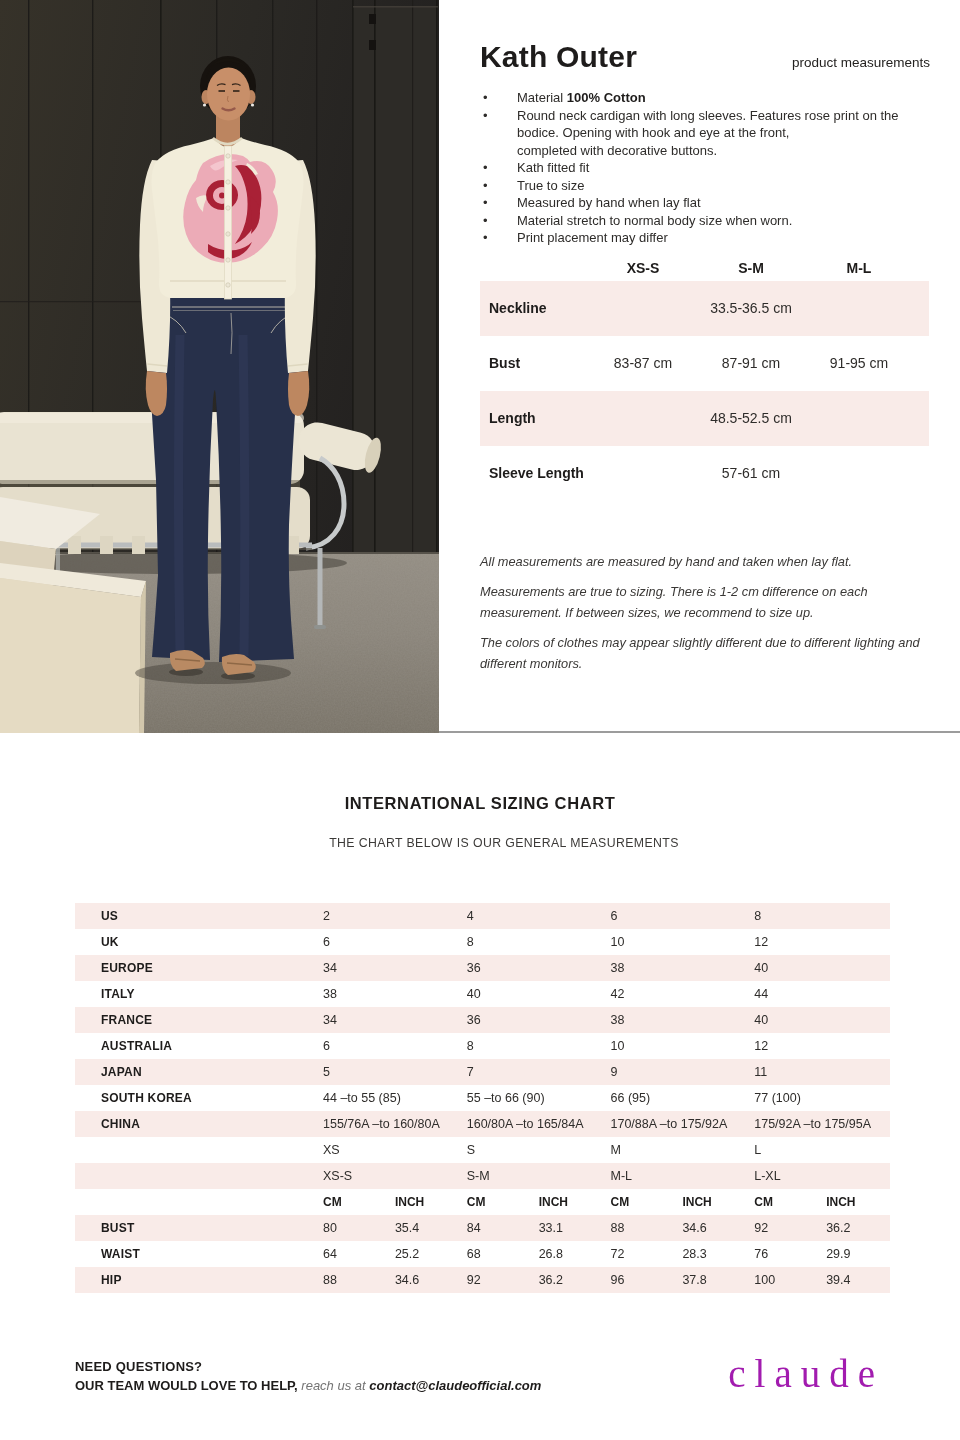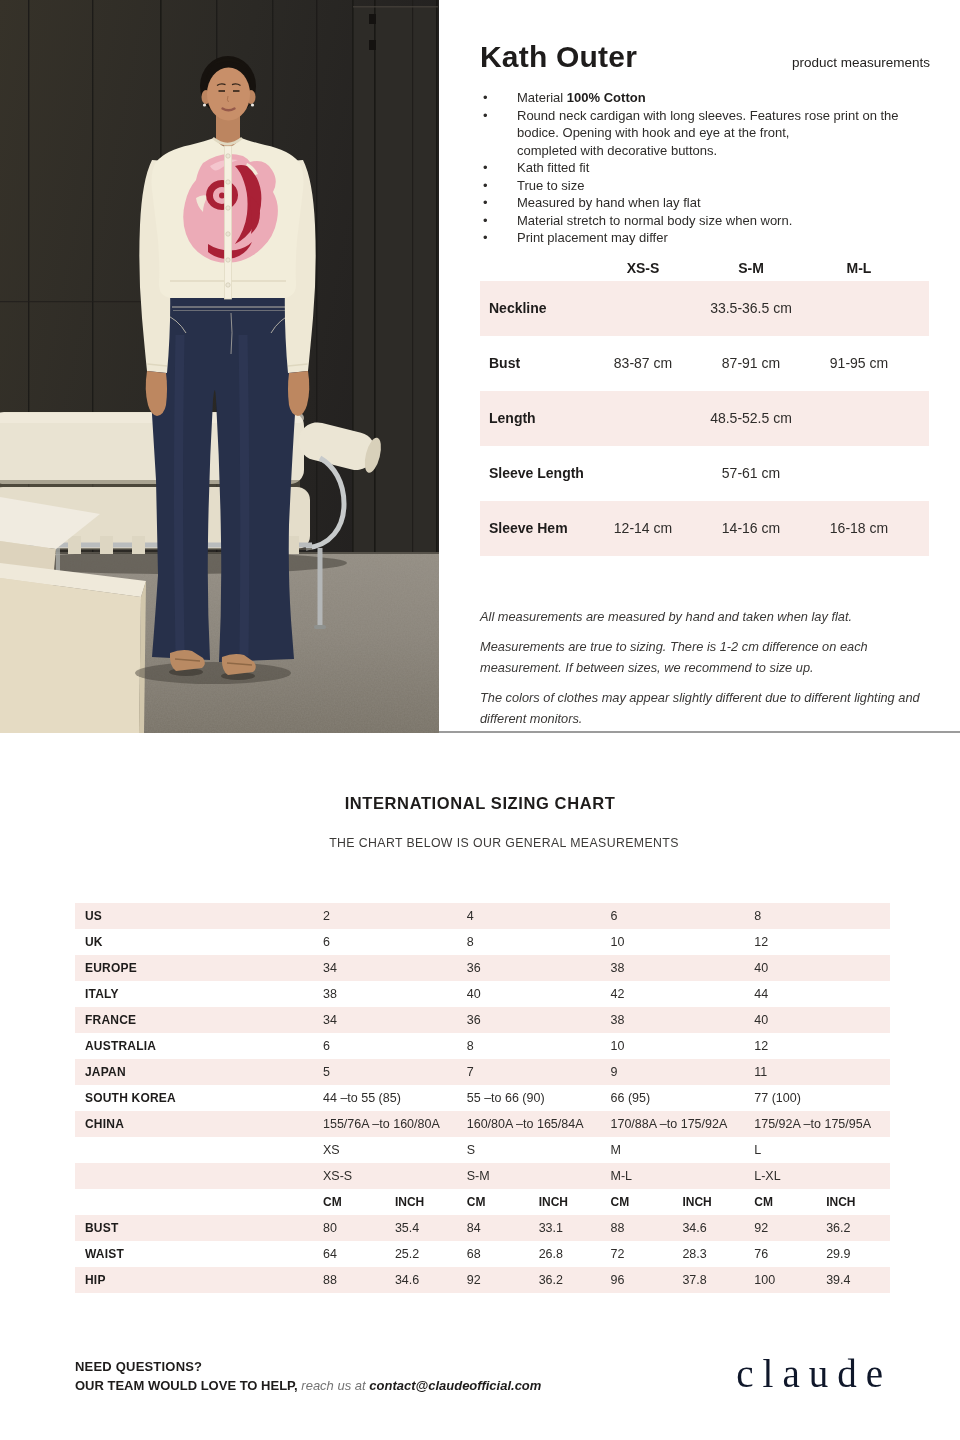--- a/index.html
+++ b/index.html
@@ -29,32 +29,32 @@
   .ms-span { grid-column:3; }
 
   .notes { margin-top:51px; font-style:italic; font-size:12.8px; color:#3a3836; width:440px; }
   .notes p { margin-bottom:10px; line-height:20.5px; }
 
   
   .sizing h2 { text-align:center; margin-top:61px; font-size:16.5px; font-weight:700; letter-spacing:.6px; color:#1e1c1b; }
   .sizing .sub { text-align:center; margin-top:23px; font-size:12.3px; letter-spacing:.4px; color:#3c3a38;padding-left:48px; }
   .intl { margin:53px 0 0 75px; width:815px; }
   .irow { display:grid; grid-template-columns:240px repeat(8,1fr); align-items:center; height:26px; font-size:12.5px; color:#2f2d2b; }
-  .irow .lbl { font-weight:700; font-size:12px; letter-spacing:.2px; padding-left:10px; color:#1e1c1b; }
+  .irow .lbl { font-weight:700; font-size:12px; letter-spacing:.2px; padding-left:26px; color:#1e1c1b; }
   .irow .v { padding-left:8px; white-space:nowrap; }
   .c2 { grid-column:span 2; }
   .uh { font-weight:700; font-size:12px; color:#1e1c1b; }
 
   
   footer { position:relative; margin-top:66px; }
   .q { margin-left:75px; font-size:13px; font-weight:700; letter-spacing:.2px; color:#1e1c1b; }
   .h { margin-left:75px; margin-top:4px; font-size:13px; font-weight:700; color:#1e1c1b; }
   .h .it { font-style:italic; font-weight:400; color:#737373; }
   .h .em { font-style:italic; font-weight:700; }
-  .brand { position:absolute; top:-8px; right:68px; font-family:"Liberation Serif", serif; font-size:39px; letter-spacing:9px; color:#0f172a; }
+  .brand { position:absolute; top:-8px; right:76px; font-family:"Liberation Serif", serif; font-size:39px; letter-spacing:9px; color:#a21caf; }
 </style>
 </head>
 <body>
 
 <div class="page">
 
   <section class="top">
 
     <div class="photo">
       <svg width="439" height="733" viewBox="0 0 439 733">
@@ -262,26 +262,20 @@
           <span>91-95 cm</span>
         </div>
         <div class="ms-row pink">
           <span class="ms-lbl">Length</span>
           <span class="ms-span">48.5-52.5 cm</span>
         </div>
         <div class="ms-row">
           <span class="ms-lbl">Sleeve Length</span>
           <span class="ms-span">57-61 cm</span>
         </div>
-        <div class="ms-row pink">
-          <span class="ms-lbl">Sleeve Hem</span>
-          <span>12-14 cm</span>
-          <span>14-16 cm</span>
-          <span>16-18 cm</span>
-        </div>
       </div>
 
       <div class="notes">
         <p>All measurements are measured by hand and taken when lay flat.</p>
         <p>Measurements are true to sizing. There is 1-2 cm difference on each measurement. If between sizes, we recommend to size up.</p>
         <p>The colors of clothes may appear slightly different due to different lighting and different monitors.</p>
       </div>
     </div>
   </section>
 

